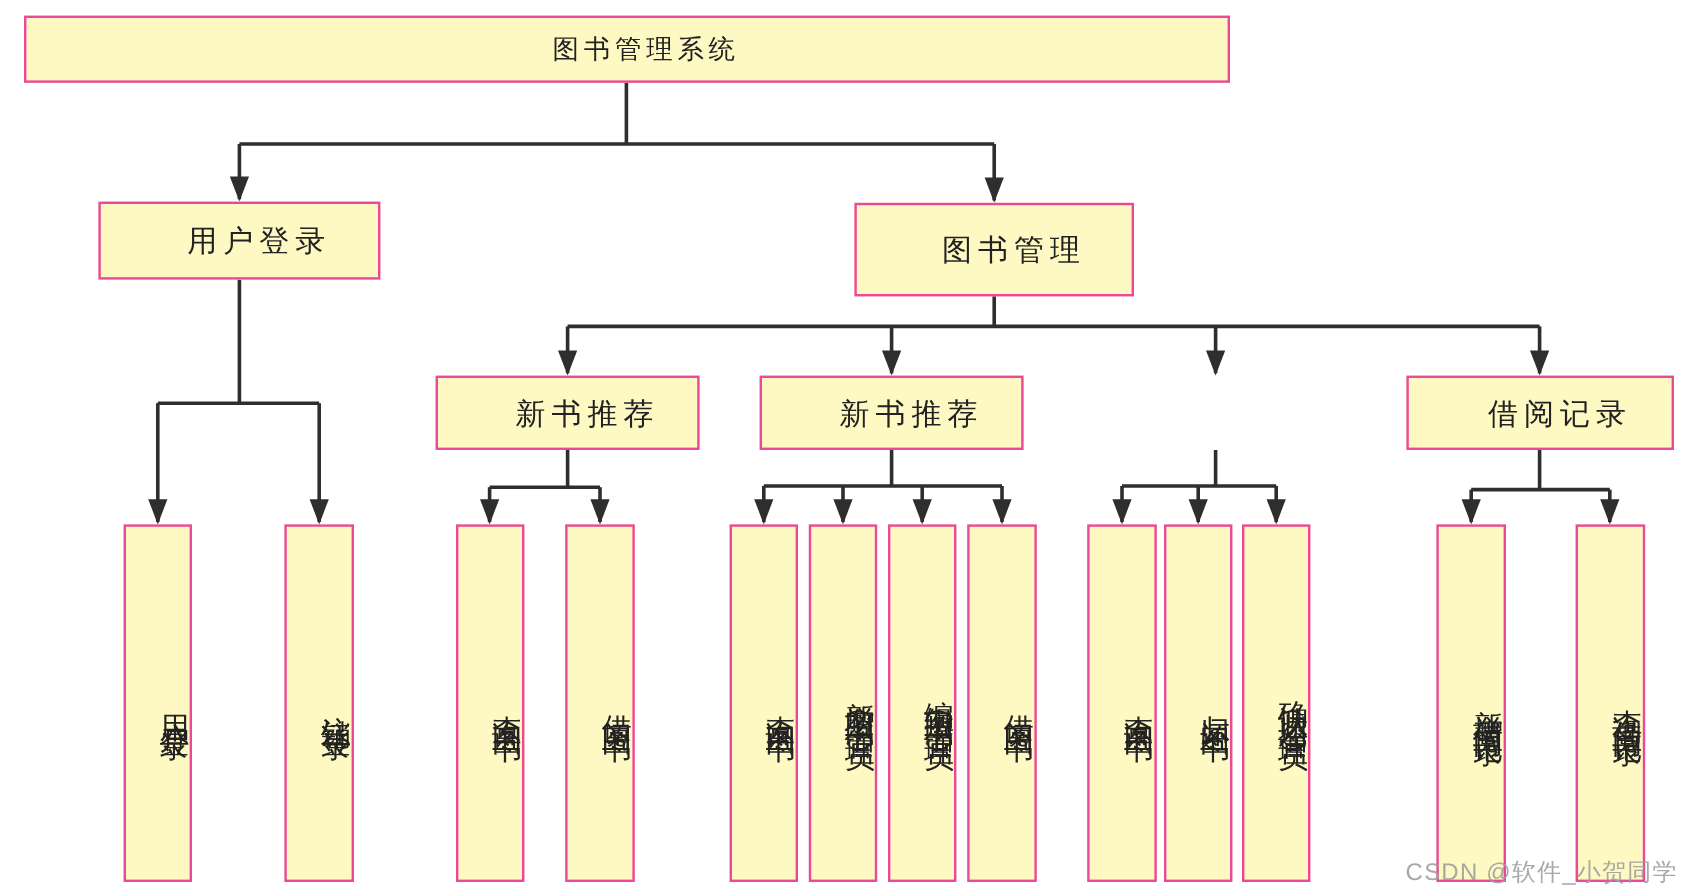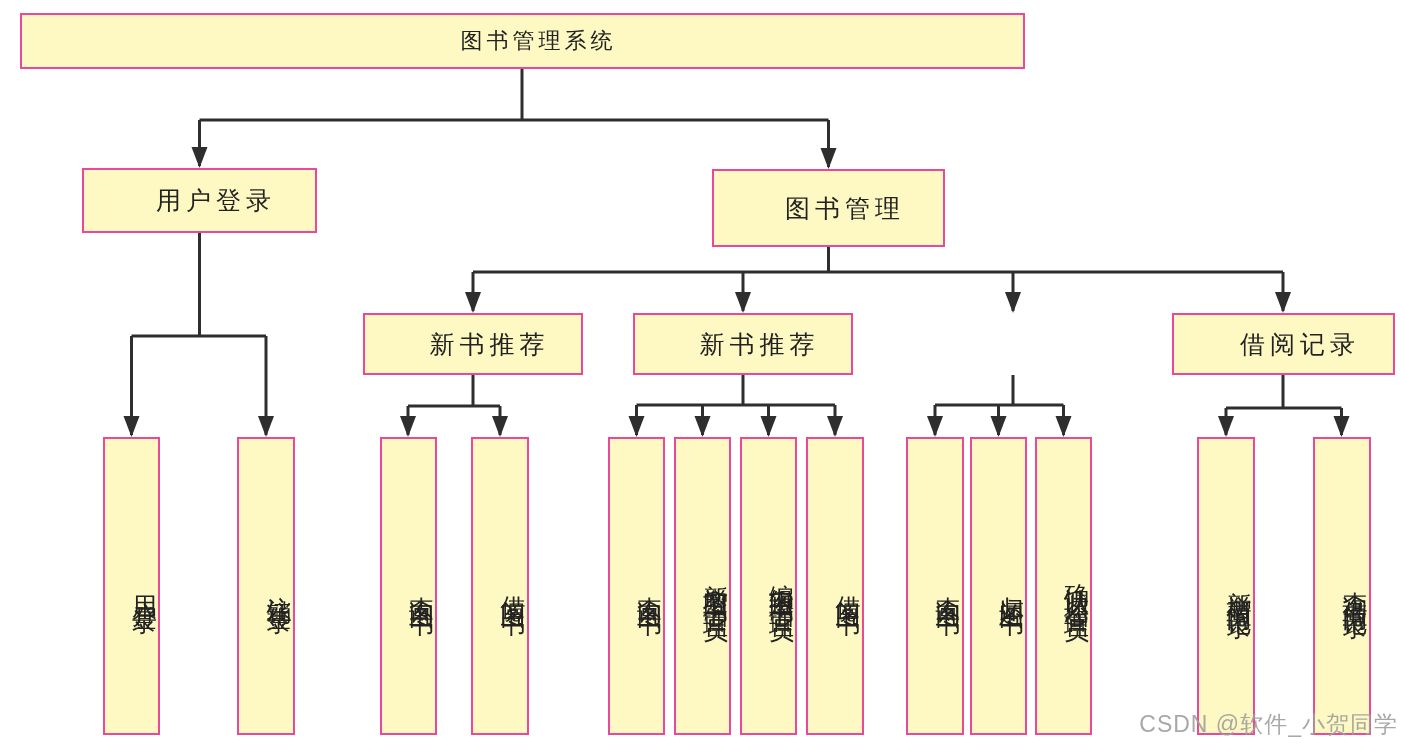--- a/index.html
+++ b/index.html
@@ -14,21 +14,21 @@
     color:#222222;z-index:2;white-space:nowrap;padding-left:28px;
   }
   .h{font-size:25px;letter-spacing:5px;text-indent:5px;}
   .title{font-size:22px;letter-spacing:4px;text-indent:4px;}
   .v{
     writing-mode:vertical-rl;text-orientation:mixed;
     font-size:25px;letter-spacing:5px;white-space:nowrap;
   }
   .watermark{
     position:absolute;right:7px;bottom:7px;z-index:3;
-    font-size:23px;letter-spacing:1px;color:rgba(158,158,158,0.9);
+    font-size:20px;letter-spacing:1px;color:rgba(158,158,158,0.9);
   }
 </style>
 </head>
 <body>
 
 <div class="canvas">
 
   <svg class="wires" width="1405" height="747" viewBox="0 0 1405 747">
     <g stroke="#2e2e2e" stroke-width="3" fill="none">
 

